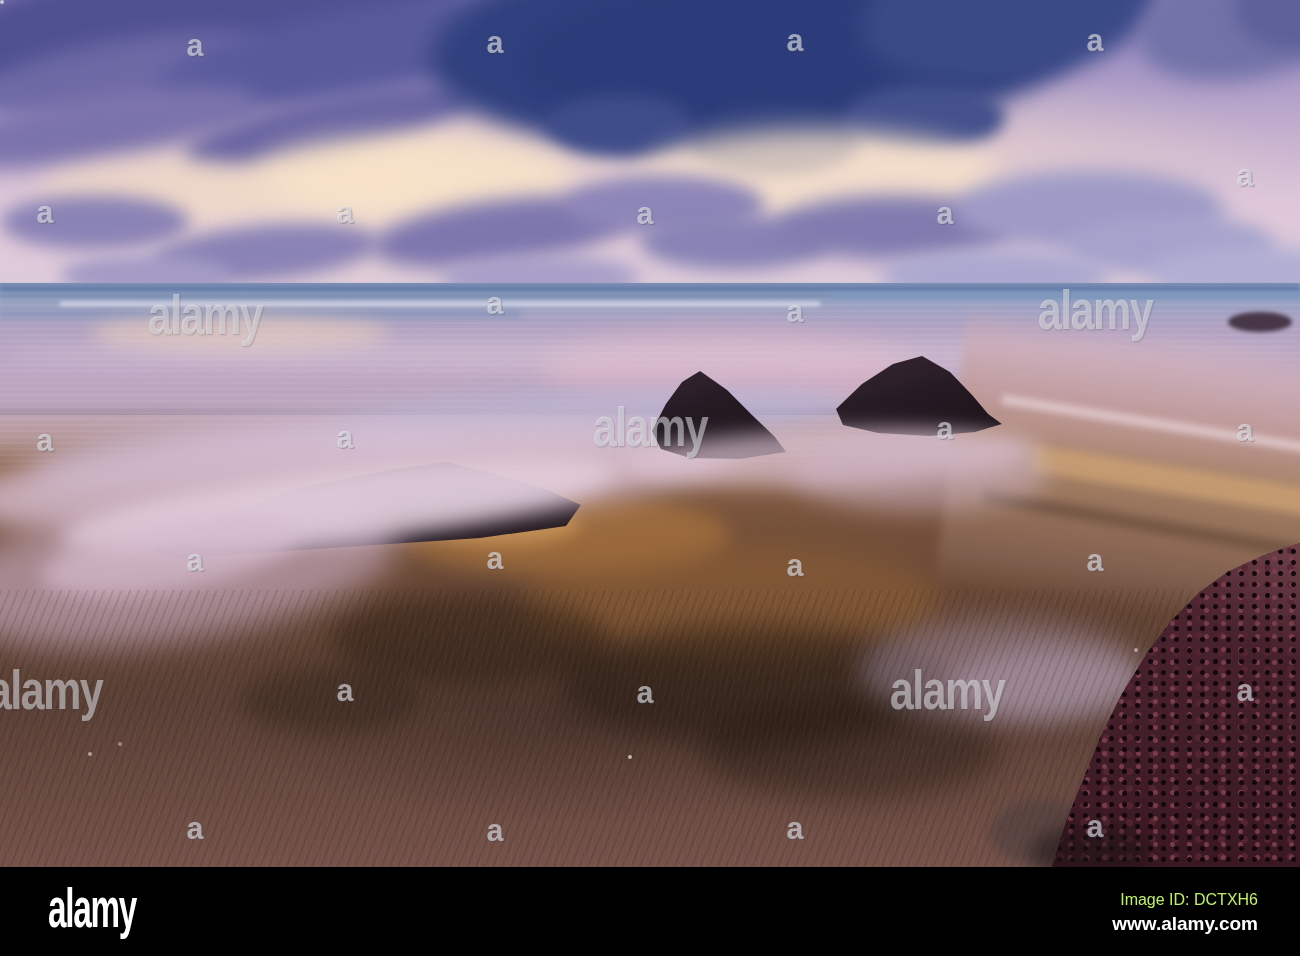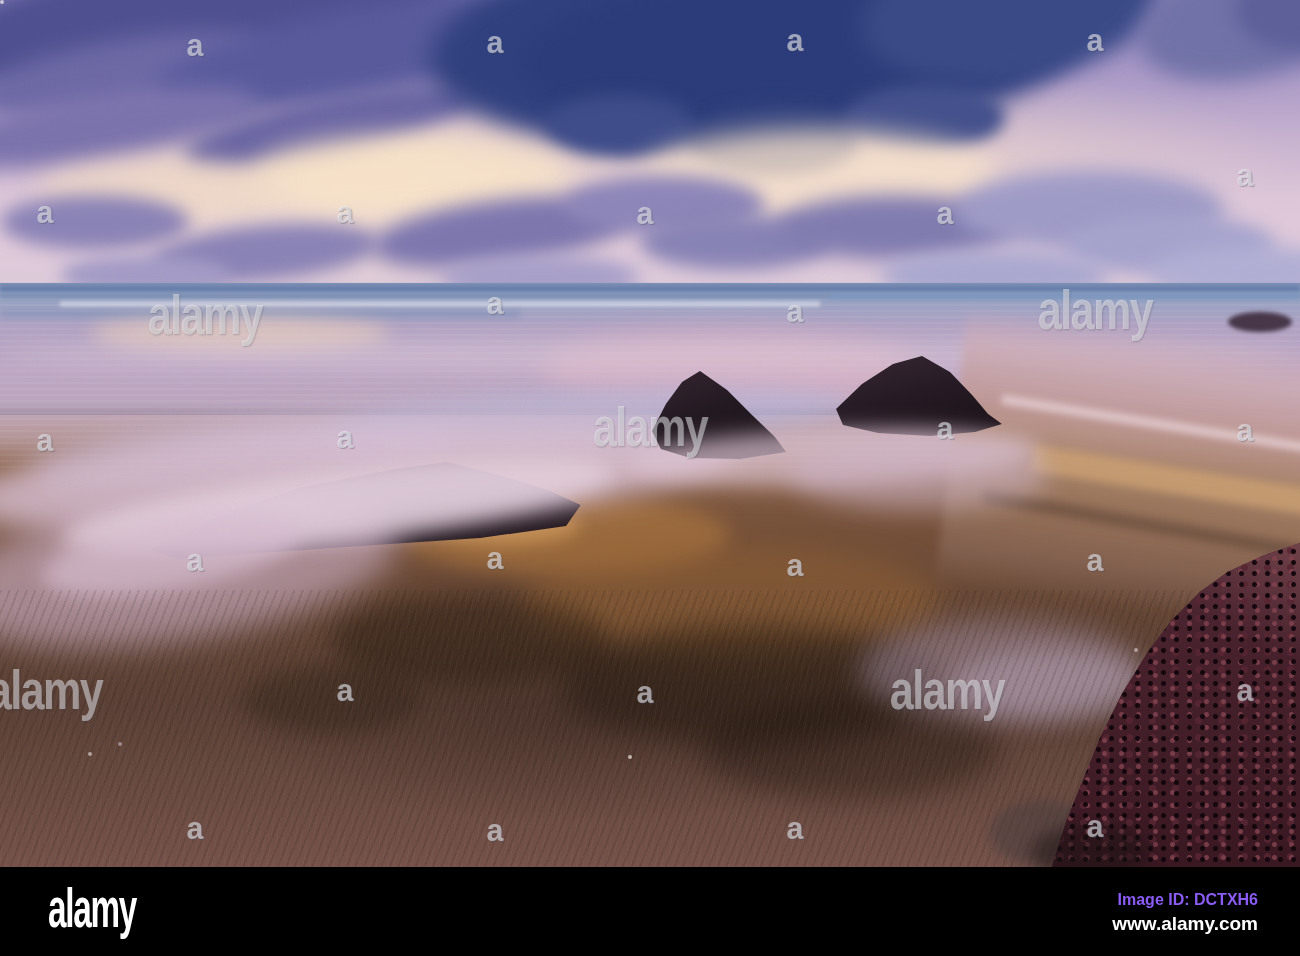--- a/index.html
+++ b/index.html
@@ -74,21 +74,21 @@
     transform:translate(-50%,-50%) scale(.95,1);white-space:nowrap;}
   .wm-word{font-weight:bold;font-size:54px;letter-spacing:-2px;color:rgba(246,246,249,.48);
     text-shadow:1px 1px 2px rgba(60,60,75,.28);
     transform:translate(-50%,-50%) scale(.8,1.02);white-space:nowrap;}
 
   
   .footer{left:0;top:867px;width:1300px;height:89px;background:var(--footerBg,#000);z-index:60;}
   .alamy-logo{left:48px;top:10px;font-size:52px;font-weight:bold;letter-spacing:-2px;
     color:#fff;transform:scale(.64,1.08);transform-origin:left top;line-height:1.1;}
   .credits{right:42px;top:22px;text-align:right;line-height:1.4;position:absolute;}
-  .credits .id{font-size:16px;color:#8b5cf6;position:static;display:block;font-weight:bold;}
+  .credits .id{font-size:16px;color:#bef264;position:static;display:block;}
   .credits .url{font-size:19px;font-weight:bold;color:#fff;position:static;display:block;}
 </style>
 </head>
 <body>
 
 <div class="stage">
   <div class="photo">
 
     <div class="sky"></div>
 

